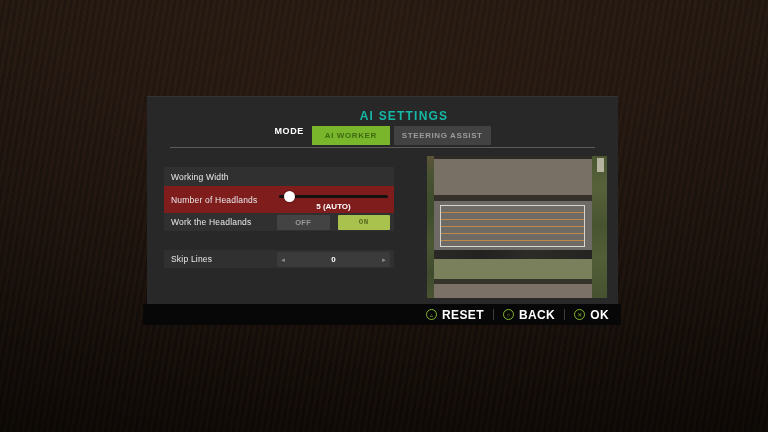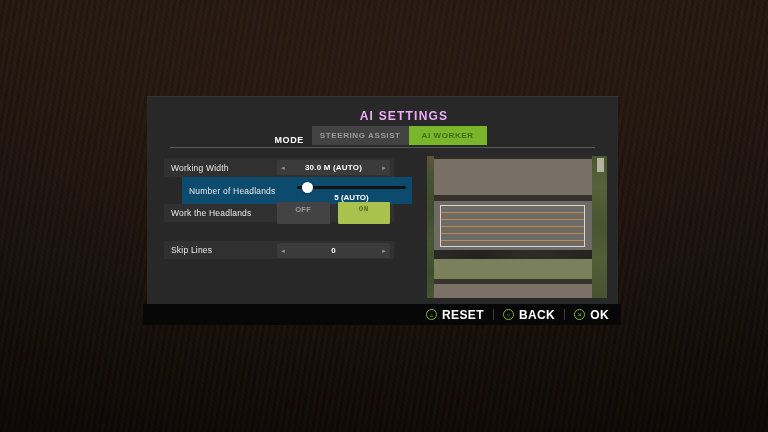--- a/index.html
+++ b/index.html
@@ -13,40 +13,40 @@
   }
   .stage { position:relative; width:768px; height:432px; }
 
   
   .dialog {
     position:absolute; left:147px; top:96px; width:471px; height:209px;
     background:#282828; border-top:1px solid #343434;
   }
   .dlg-title {
     position:absolute; top:12px; left:0; width:100%; text-align:center;
-    color:#f0abfc; font-size:12px; font-weight:bold; letter-spacing:1.2px;padding-left:43px;
+    color:#14b8a6; font-size:12px; font-weight:bold; letter-spacing:1.2px;padding-left:43px;
   }
   .tab-row {
     position:absolute; top:29px; left:0; width:100%; height:19px;
-    display:flex; justify-content:center; align-items:flex-end;
+    display:flex; justify-content:center; align-items:flex-start;
   }
   .mode-label { color:#ffffff; font-size:9px; font-weight:bold; letter-spacing:0.6px; margin-right:8px; }
   .tab {
     height:19px; line-height:19px; text-align:center; font-size:8px; font-weight:bold;
     letter-spacing:0.6px; padding:0 8px; cursor:default;
   }
   .tab.sel { background:#79b62b; color:#3f6b12; min-width:78px; margin-right:4px; }
   .tab.unsel { background:#424242; color:#9b9b9b; min-width:84px; }
   .sep { position:absolute; top:50px; left:23px; right:23px; height:1px; background:#5a5a5a; }
 
   
-  .settings { position:absolute; left:17px; top:61px; width:230px; }
+  .settings { position:absolute; left:17px; top:70px; width:230px; }
   .row { display:flex; align-items:center; width:230px; }
   .row.light { background:#303030; }
-  .row.dark  { background:#0c4a6e;margin-left:18px; }
+  .row.dark  { background:#7f1d1d; }
   .row .lbl { flex:1; padding-left:7px; color:#e9e9e9; font-size:8.5px; letter-spacing:0.2px; }
   .row .ctrl { width:113px; margin-right:4px; }
   .r1 { height:19px; }
   .r2 { height:27px; align-items:flex-start; }
   .r3,.r4,.r5 { height:18px; }
   .r4 { margin-top:2px; }
   .r5 { margin-top:19px; }
   .r2 .lbl { margin-top:9px; }
 
   .stepper {
@@ -61,21 +61,21 @@
   .slider-track {
     position:absolute; left:2px; right:2px; top:5px; height:3px;
     background:#121212; border-radius:2px;
   }
   .slider-knob {
     position:absolute; left:7px; top:1px; width:11px; height:11px;
     background:#ffffff; border-radius:50%; box-shadow:0 0 2px rgba(0,0,0,0.6);
   }
   .slider-value { text-align:center; color:#ffffff; font-size:8px; font-weight:bold; margin-top:0px; }
 
-  .toggle { display:flex; gap:8px; height:22px; }
+  .toggle { display:flex; gap:8px; height:15px; }
   .opt {
     flex:1 1 0; text-align:center; line-height:15px; font-size:7.5px; font-weight:bold;
     letter-spacing:0.4px; border-radius:1px; cursor:default;
   }
   .opt.off { background:#434343; color:#9b9b9b; }
   .opt.on  { background:#a9c24e; color:#5a6a20;font-family:Liberation Mono, monospace; }
 
   
   .preview { position:absolute; left:280px; top:59px; width:180px; height:142px; background:#2e2b26; overflow:hidden; }
   .pv { position:absolute; }
@@ -116,35 +116,30 @@
 <body>
 
 <div class="stage">
 
   <div class="dialog">
 
     <div class="dlg-title">AI SETTINGS</div>
 
     <div class="tab-row">
       <span class="mode-label">MODE</span>
+      <div class="tab sel">AI WORKER</div>
       <div class="tab unsel">STEERING ASSIST</div>
-      <div class="tab sel">AI WORKER</div>
     </div>
 
     <div class="sep"></div>
 
     <div class="settings">
 
       <div class="row light r1">
         <span class="lbl">Working Width</span>
-        <div class="ctrl stepper">
-          <span class="arr">◂</span>
-          <span class="val">30.0 M (AUTO)</span>
-          <span class="arr">▸</span>
-        </div>
       </div>
 
       <div class="row dark r2">
         <span class="lbl">Number of Headlands</span>
         <div class="ctrl slider-wrap">
           <div class="slider-track-area">
             <div class="slider-track"></div>
             <div class="slider-knob"></div>
           </div>
           <div class="slider-value">5 (AUTO)</div>

